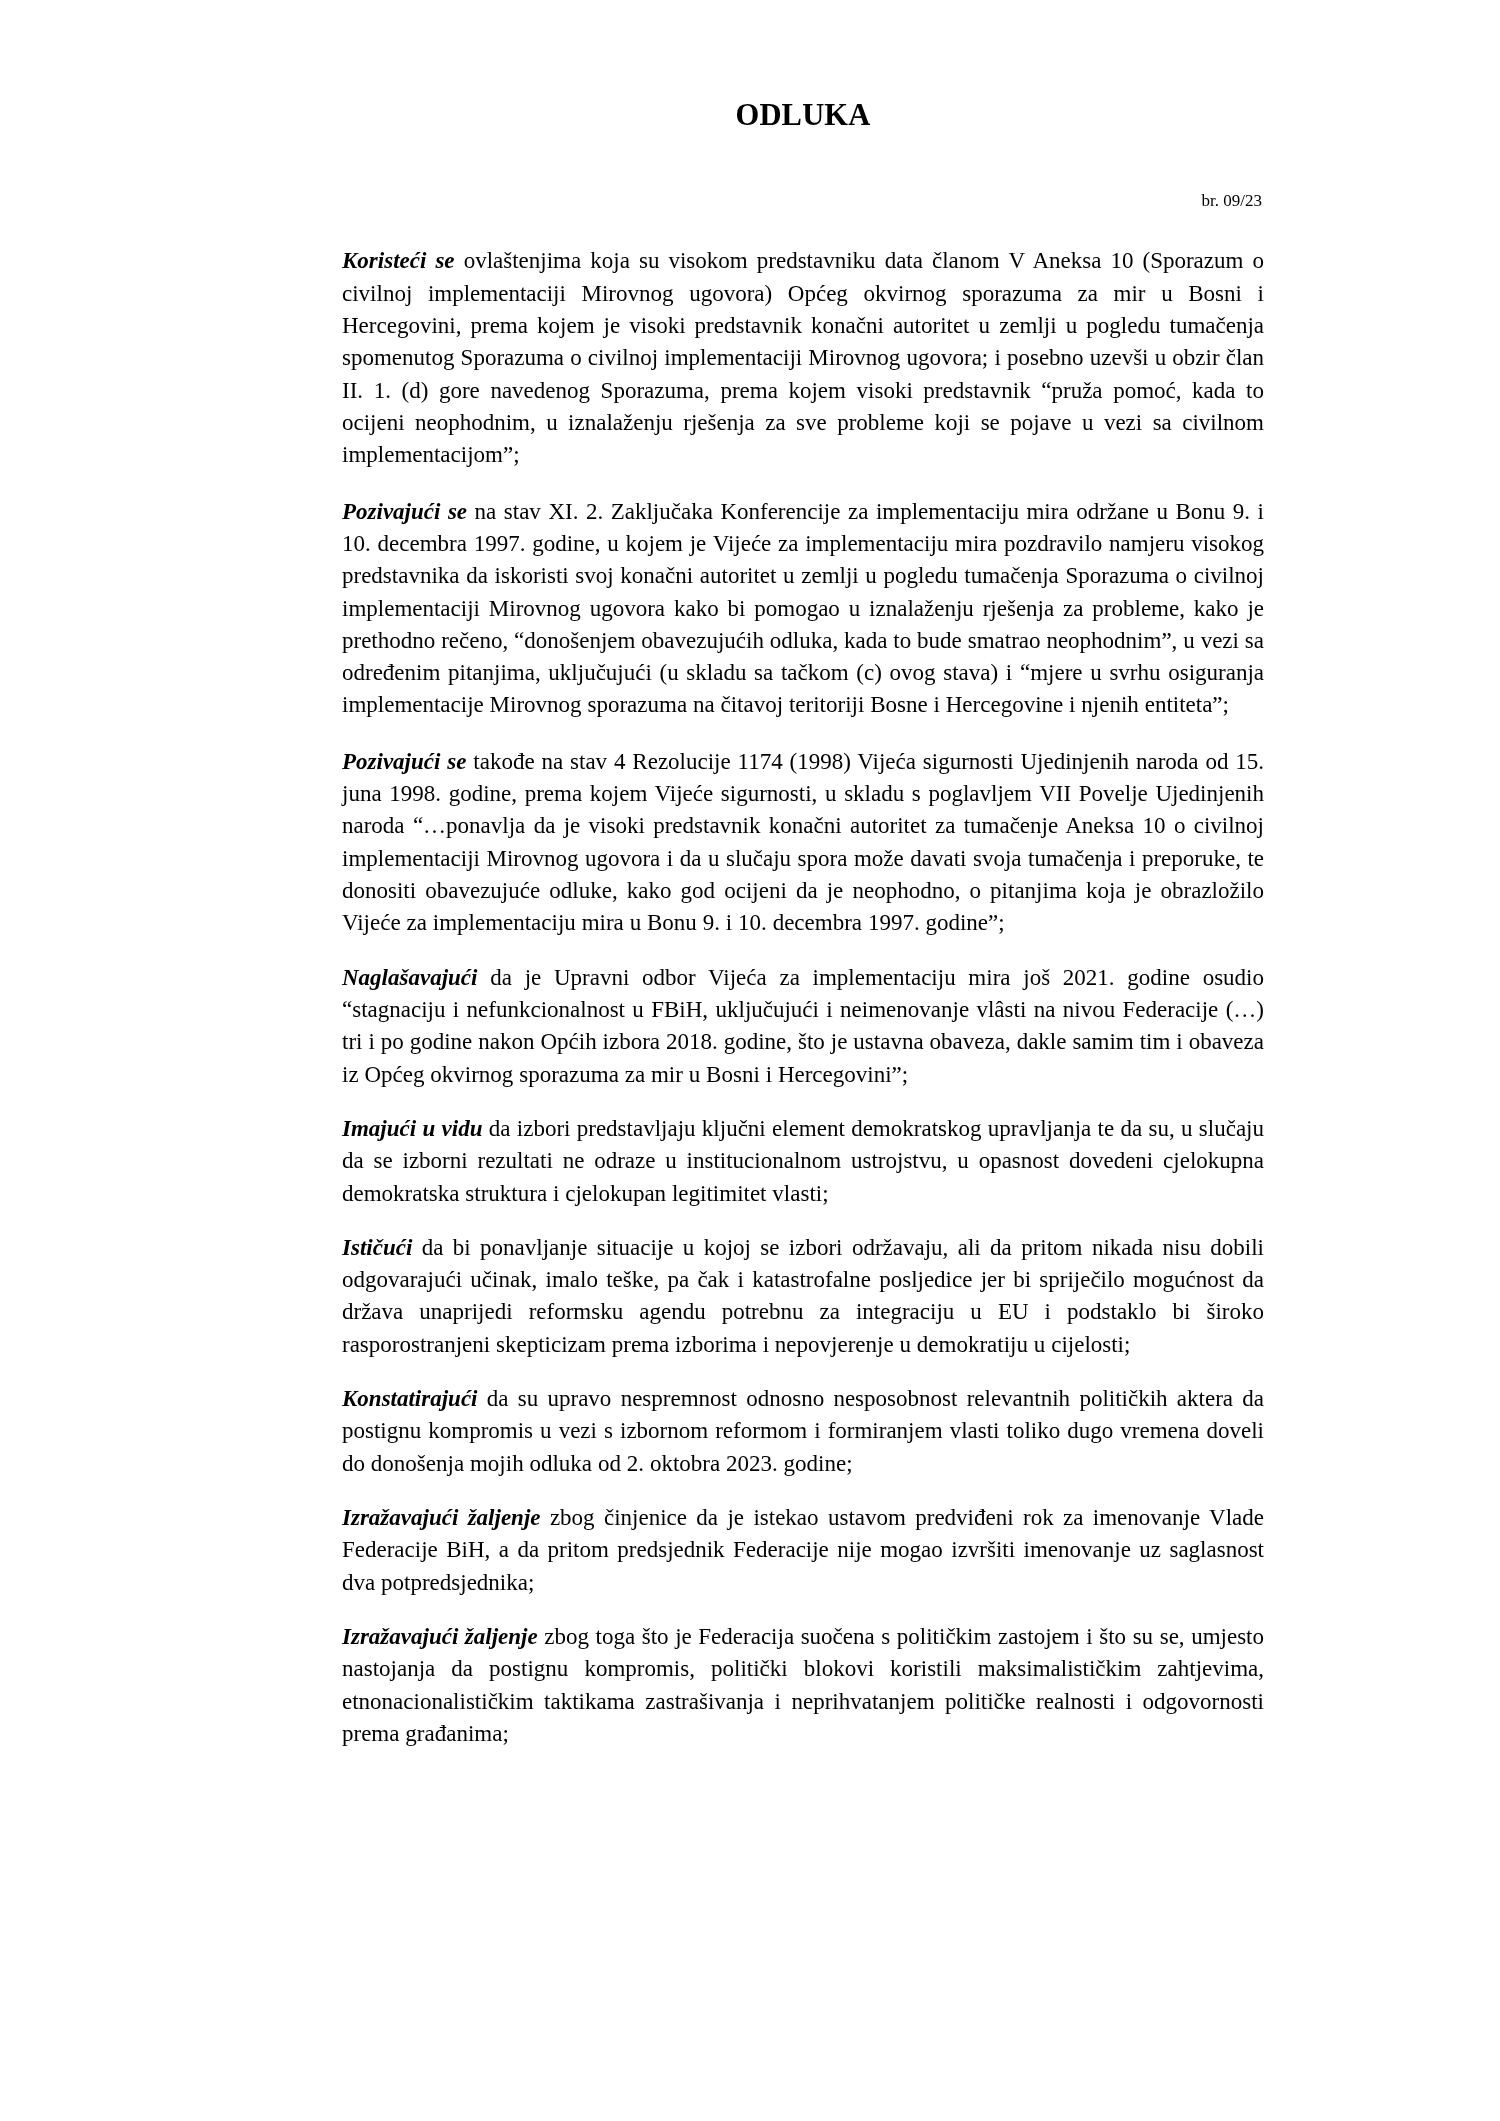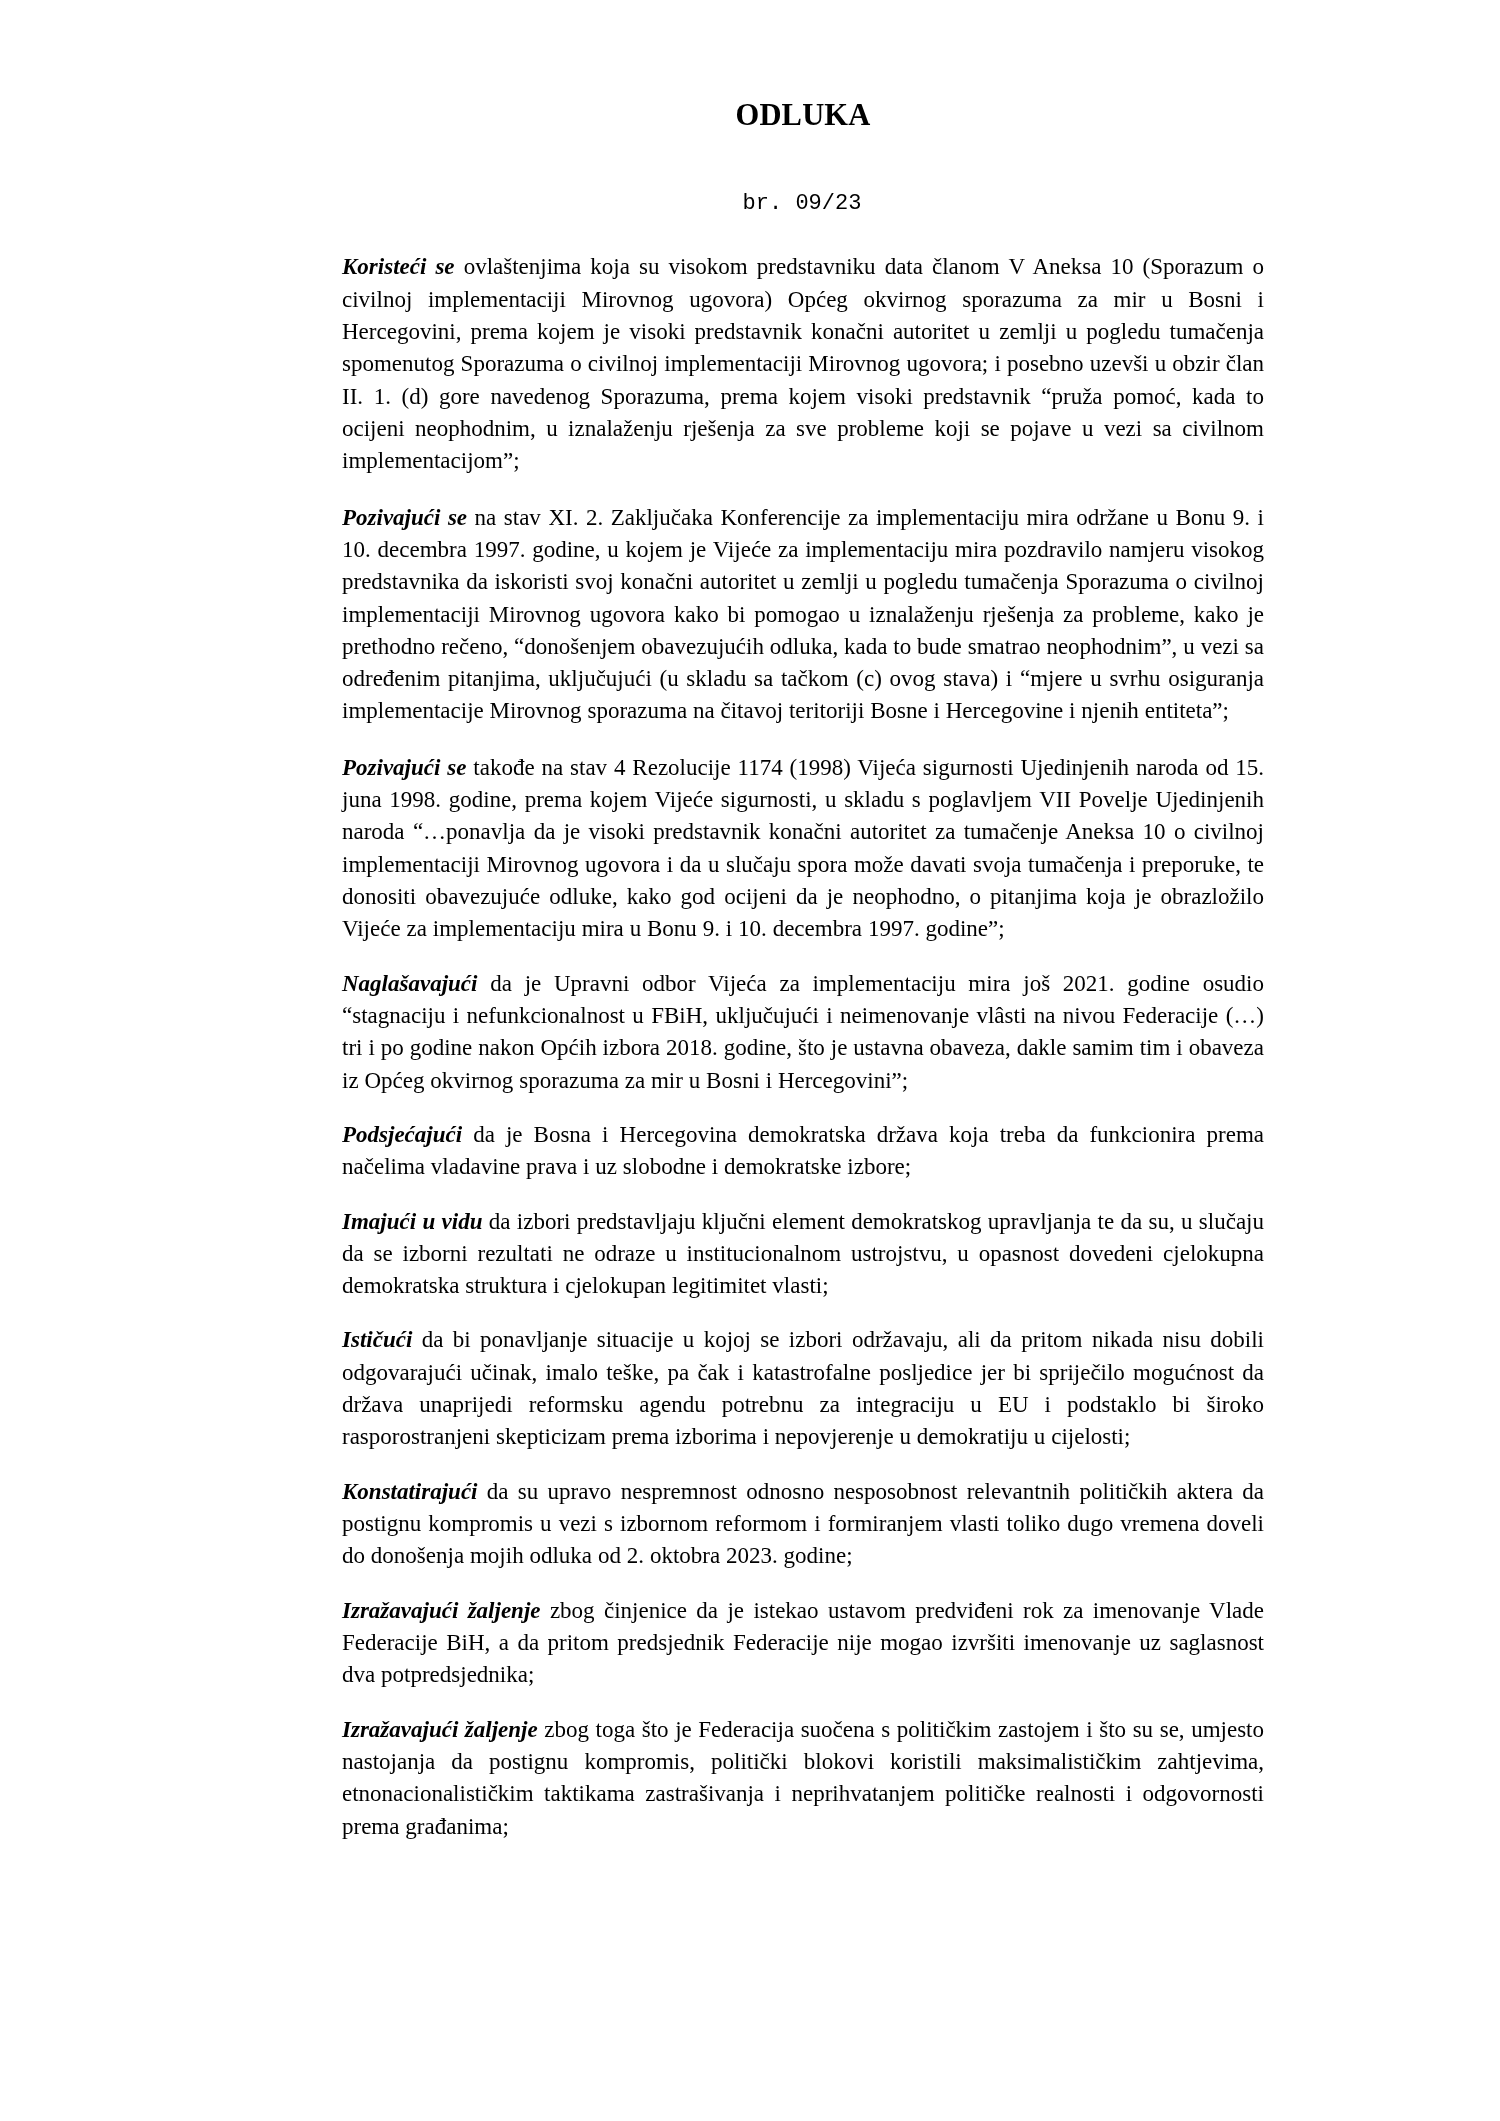--- a/index.html
+++ b/index.html
@@ -28,26 +28,25 @@
     font-size: 30.5px;
     line-height: 1.28;
     letter-spacing: 0.2px;
     margin: 0 0 0 0;
   }
   .doc-title .line {
     display: block;
     white-space: nowrap;
   }
   .ref-number {
-    text-align: center;
-    font-size: 22px;
+    text-align: right;
+    font-size: 17px;
     line-height: 1.2;
     margin: 56px 0 0 0;
     padding-right: 2px;
-    font-family: Liberation Mono, monospace;
   }
   .body-copy {
     margin-top: 34px;
   }
   p.para {
     font-size: 23px;
     line-height: 1.405;
     text-align: justify;
     text-justify: inter-word;
     margin: 0 0 24px 0;
@@ -79,21 +78,20 @@
   <div class="body-copy">
 
     <p class="para"><span class="lead">Koristeći se</span><span> ovlaštenjima koja su visokom predstavniku data članom V Aneksa 10 (Sporazum o civilnoj implementaciji Mirovnog ugovora) Općeg okvirnog sporazuma za mir u Bosni i Hercegovini, prema kojem je visoki predstavnik konačni autoritet u zemlji u pogledu tumačenja spomenutog Sporazuma o civilnoj implementaciji Mirovnog ugovora; i posebno uzevši u obzir član II. 1. (d) gore navedenog Sporazuma, prema kojem visoki predstavnik “pruža pomoć, kada to ocijeni neophodnim, u iznalaženju rješenja za sve probleme koji se pojave u vezi sa civilnom implementacijom”;</span></p>
 
     <p class="para"><span class="lead">Pozivajući se</span><span> na stav XI. 2. Zaključaka Konferencije za implementaciju mira održane u Bonu 9. i 10. decembra 1997. godine, u kojem je Vijeće za implementaciju mira pozdravilo namjeru visokog predstavnika da iskoristi svoj konačni autoritet u zemlji u pogledu tumačenja Sporazuma o civilnoj implementaciji Mirovnog ugovora kako bi pomogao u iznalaženju rješenja za probleme, kako je prethodno rečeno, “donošenjem obavezujućih odluka, kada to bude smatrao neophodnim”, u vezi sa određenim pitanjima, uključujući (u skladu sa tačkom (c) ovog stava) i “mjere u svrhu osiguranja implementacije Mirovnog sporazuma na čitavoj teritoriji Bosne i Hercegovine i njenih entiteta”;</span></p>
 
     <p class="para tight"><span class="lead">Pozivajući se</span><span> takođe na stav 4 Rezolucije 1174 (1998) Vijeća sigurnosti Ujedinjenih naroda od 15. juna 1998. godine, prema kojem Vijeće sigurnosti, u skladu s poglavljem VII Povelje Ujedinjenih naroda “…ponavlja da je visoki predstavnik konačni autoritet za tumačenje Aneksa 10 o civilnoj implementaciji Mirovnog ugovora i da u slučaju spora može davati svoja tumačenja i preporuke, te donositi obavezujuće odluke, kako god ocijeni da je neophodno, o pitanjima koja je obrazložilo Vijeće za implementaciju mira u Bonu 9. i 10. decembra 1997. godine”;</span></p>
 
     <p class="para tight"><span class="lead">Naglašavajući</span><span> da je Upravni odbor Vijeća za implementaciju mira još 2021. godine osudio “stagnaciju i nefunkcionalnost u FBiH, uključujući i neimenovanje vlâsti na nivou Federacije (…) tri i po godine nakon Općih izbora 2018. godine, što je ustavna obaveza, dakle samim tim i obaveza iz Općeg okvirnog sporazuma za mir u Bosni i Hercegovini”;</span></p>
 
-    <p class="para tight"><span class="lead">Podsjećajući</span><span> da je Bosna i Hercegovina demokratska država koja treba da funkcionira prema načelima vladavine prava i uz slobodne i demokratske izbore;</span></p>
 
     <p class="para tight"><span class="lead">Imajući u vidu</span><span> da izbori predstavljaju ključni element demokratskog upravljanja te da su, u slučaju da se izborni rezultati ne odraze u institucionalnom ustrojstvu, u opasnost dovedeni cjelokupna demokratska struktura i cjelokupan legitimitet vlasti;</span></p>
 
     <p class="para tight"><span class="lead">Ističući</span><span> da bi ponavljanje situacije u kojoj se izbori održavaju, ali da pritom nikada nisu dobili odgovarajući učinak, imalo teške, pa čak i katastrofalne posljedice jer bi spriječilo mogućnost da država unaprijedi reformsku agendu potrebnu za integraciju u EU i podstaklo bi široko rasporostranjeni skepticizam prema izborima i nepovjerenje u demokratiju u cijelosti;</span></p>
 
     <p class="para tight"><span class="lead">Konstatirajući</span><span> da su upravo nespremnost odnosno nesposobnost relevantnih političkih aktera da postignu kompromis u vezi s izbornom reformom i formiranjem vlasti toliko dugo vremena doveli do donošenja mojih odluka od 2. oktobra 2023. godine;</span></p>
 
     <p class="para tight"><span class="lead">Izražavajući žaljenje</span><span> zbog činjenice da je istekao ustavom predviđeni rok za imenovanje Vlade Federacije BiH, a da pritom predsjednik Federacije nije mogao izvršiti imenovanje uz saglasnost dva potpredsjednika;</span></p>
 
     <p class="para tight"><span class="lead">Izražavajući žaljenje</span><span> zbog toga što je Federacija suočena s političkim zastojem i što su se, umjesto nastojanja da postignu kompromis, politički blokovi koristili maksimalističkim zahtjevima, etnonacionalističkim taktikama zastrašivanja i neprihvatanjem političke realnosti i odgovornosti prema građanima;</span></p>

